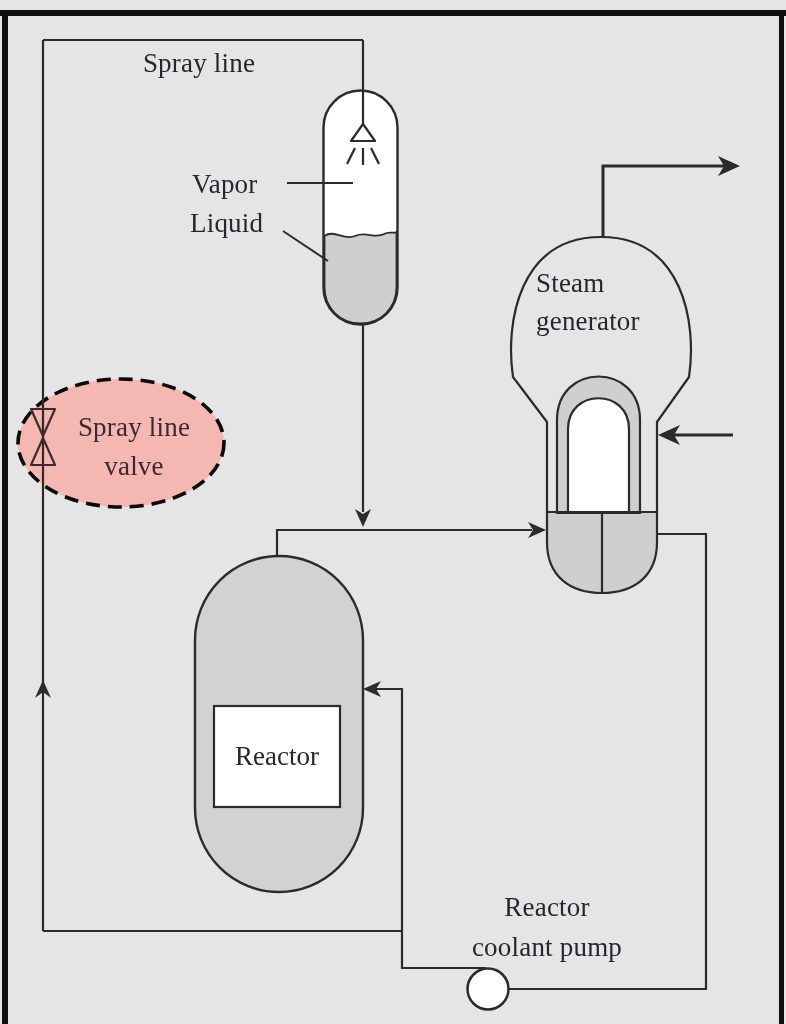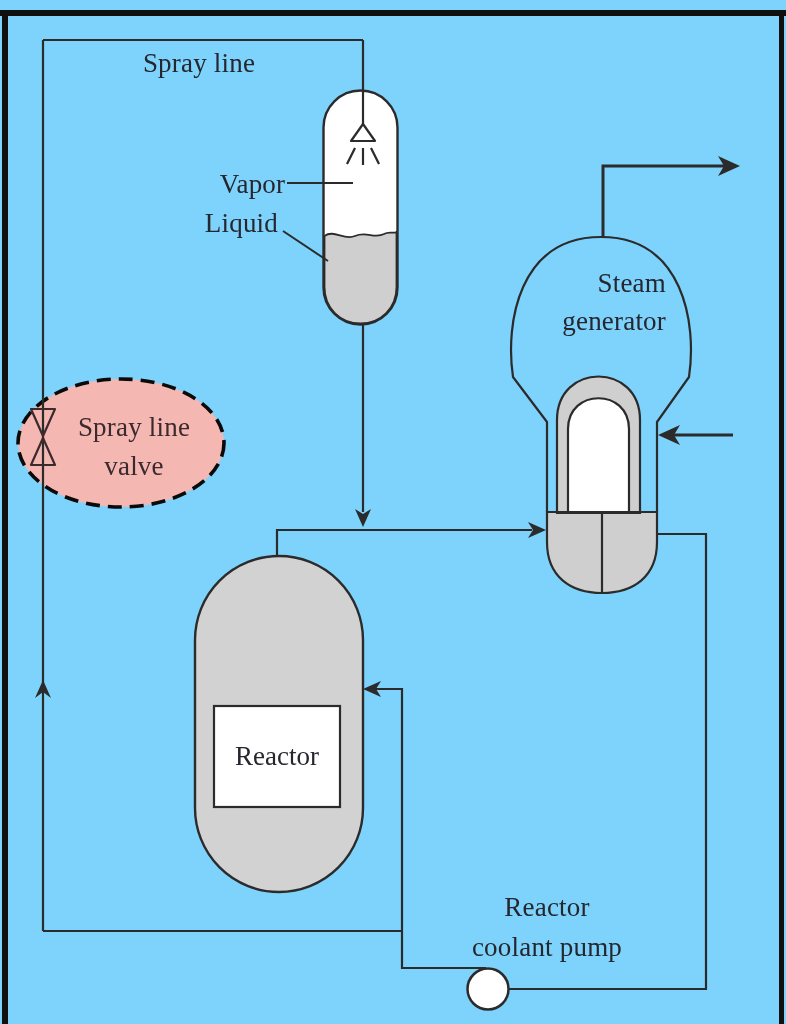--- a/index.html
+++ b/index.html
@@ -1,33 +1,33 @@
 <!DOCTYPE html>
 <html><head>
 <meta charset="utf-8">
 <style>
   html,body{margin:0;padding:0;background:#ffffff;}
   .canvas{
-    position:relative;width:786px;height:1024px;background:#7dd3fc;
+    position:relative;width:786px;height:1024px;background:#e5e5e5;
     font-family:"Liberation Serif","DejaVu Serif",serif;
     overflow:hidden;color:#26262e;
   }
   .frame-top{position:absolute;left:0;top:10px;width:786px;height:6px;background:#101010;}
   .frame-left{position:absolute;left:2px;top:10px;width:6px;height:1014px;background:#101010;}
   .frame-right{position:absolute;left:779px;top:10px;width:5px;height:1014px;background:#101010;}
   svg.art{position:absolute;left:0;top:0;}
   .lbl{
     position:absolute;font-size:27px;line-height:33px;
     white-space:pre-line;letter-spacing:0.2px;
   }
   .lbl-spray-line{left:129px;top:47px;width:140px;text-align:center;}
   .lbl-pressurizer{left:396px;top:59px;width:170px;text-align:left;}
-  .lbl-vapor{left:210px;top:168px;width:85px;text-align:center;}
-  .lbl-liquid{left:190px;top:207px;width:88px;text-align:right;}
-  .lbl-steamgen{left:536px;top:264px;width:130px;text-align:right;line-height:38px;}
+  .lbl-vapor{left:192px;top:168px;width:85px;text-align:left;}
+  .lbl-liquid{left:190px;top:207px;width:88px;}
+  .lbl-steamgen{left:536px;top:264px;width:130px;text-align:left;line-height:38px;}
   .lbl-valve{left:66px;top:408px;width:136px;text-align:center;line-height:39px;color:#3a2a2e;}
   .lbl-pump{left:447px;top:887px;width:200px;text-align:center;line-height:40px;}
   .reactor-core-label{
     position:absolute;left:214px;top:706px;width:126px;height:101px;
     display:flex;align-items:center;justify-content:center;font-size:27px;
   }
 </style>
 </head>
 <body>
 

